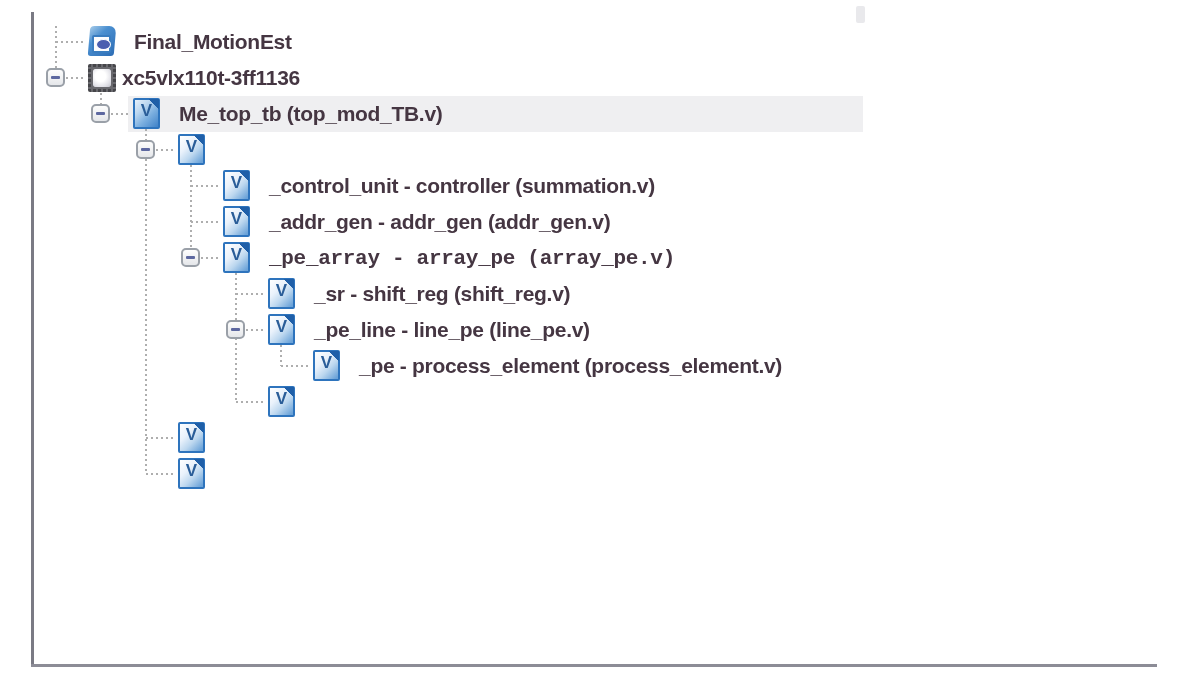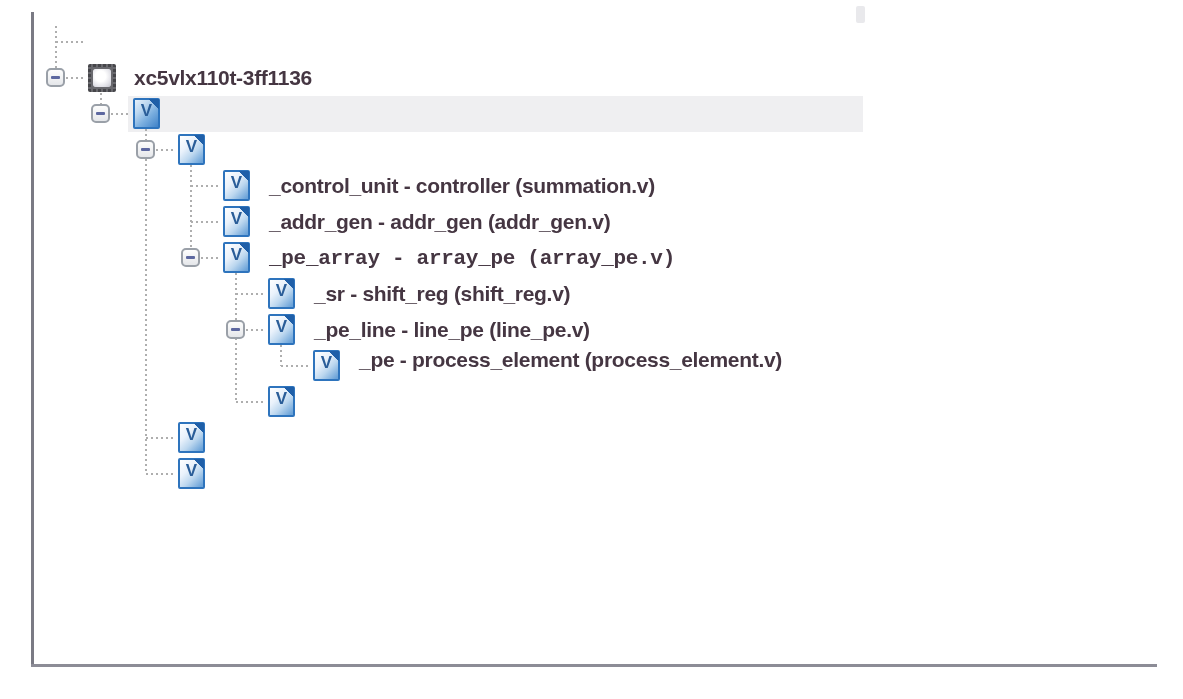--- a/index.html
+++ b/index.html
@@ -136,38 +136,47 @@
       <div class="hline" style="left: 156px; top: 149px; width: 19px;"></div>
       <div class="hline" style="left: 191px; top: 185px; width: 29px;"></div>
       <div class="hline" style="left: 191px; top: 221px; width: 29px;"></div>
       <div class="hline" style="left: 201px; top: 257px; width: 19px;"></div>
       <div class="hline" style="left: 236px; top: 293px; width: 29px;"></div>
       <div class="hline" style="left: 246px; top: 329px; width: 19px;"></div>
       <div class="hline" style="left: 281px; top: 365px; width: 29px;"></div>
       <div class="hline" style="left: 236px; top: 401px; width: 29px;"></div>
       <div class="hline" style="left: 146px; top: 437px; width: 29px;"></div>
       <div class="hline" style="left: 146px; top: 473px; width: 29px;"></div>
+      <div class="row" style="top: 24px;">
+        <div class="icon icon-project" style="left: 88px; top: 2px;">
+          <div class="back"></div>
+          <div class="emblem"></div>
+          <div class="front"></div>
+        </div>
+        <span class="label" style="left: 134px; top: 18px;">Final_MotionEst</span>
+      </div>
       <div class="row" style="top: 60px;">
         <div class="ebox" style="left: 46px; top: 8px;">
           <div class="minus"></div>
         </div>
         <div class="icon icon-device" style="left: 88px; top: 4px;">
           <div class="pins"></div>
           <div class="die"></div>
         </div>
-        <span class="label" style="left: 134px; top: 18px;">xc5vlx110t-3ff1136</span>
+        <span class="label" style="left: 122px; top: 18px;">xc5vlx110t-3ff1136</span>
       </div>
       <div class="row selected" style="top: 96px;">
         <div class="ebox" style="left: 91px; top: 8px;">
           <div class="minus"></div>
         </div>
         <div class="icon icon-verilog" style="left: 133px; top: 2px;">
           <div class="fold"></div>
           <div class="vletter">V</div>
         </div>
+        <span class="label" style="left: 179px; top: 18px;">Me_top_tb (top_mod_TB.v)</span>
       </div>
       <div class="row" style="top: 132px;">
         <div class="ebox" style="left: 136px; top: 8px;">
           <div class="minus"></div>
         </div>
         <div class="icon icon-verilog" style="left: 178px; top: 2px;">
           <div class="fold"></div>
           <div class="vletter">V</div>
         </div>
       </div>
@@ -210,21 +219,21 @@
           <div class="fold"></div>
           <div class="vletter">V</div>
         </div>
         <span class="label" style="left: 314px; top: 18px;">_pe_line - line_pe (line_pe.v)</span>
       </div>
       <div class="row" style="top: 348px;">
         <div class="icon icon-verilog" style="left: 313px; top: 2px;">
           <div class="fold"></div>
           <div class="vletter">V</div>
         </div>
-        <span class="label" style="left: 359px; top: 12px;">_pe - process_element (process_element.v)</span>
+        <span class="label" style="left: 359px; top: 18px;">_pe - process_element (process_element.v)</span>
       </div>
       <div class="row" style="top: 384px;">
         <div class="icon icon-verilog" style="left: 268px; top: 2px;">
           <div class="fold"></div>
           <div class="vletter">V</div>
         </div>
       </div>
       <div class="row" style="top: 420px;">
         <div class="icon icon-verilog" style="left: 178px; top: 2px;">
           <div class="fold"></div>

